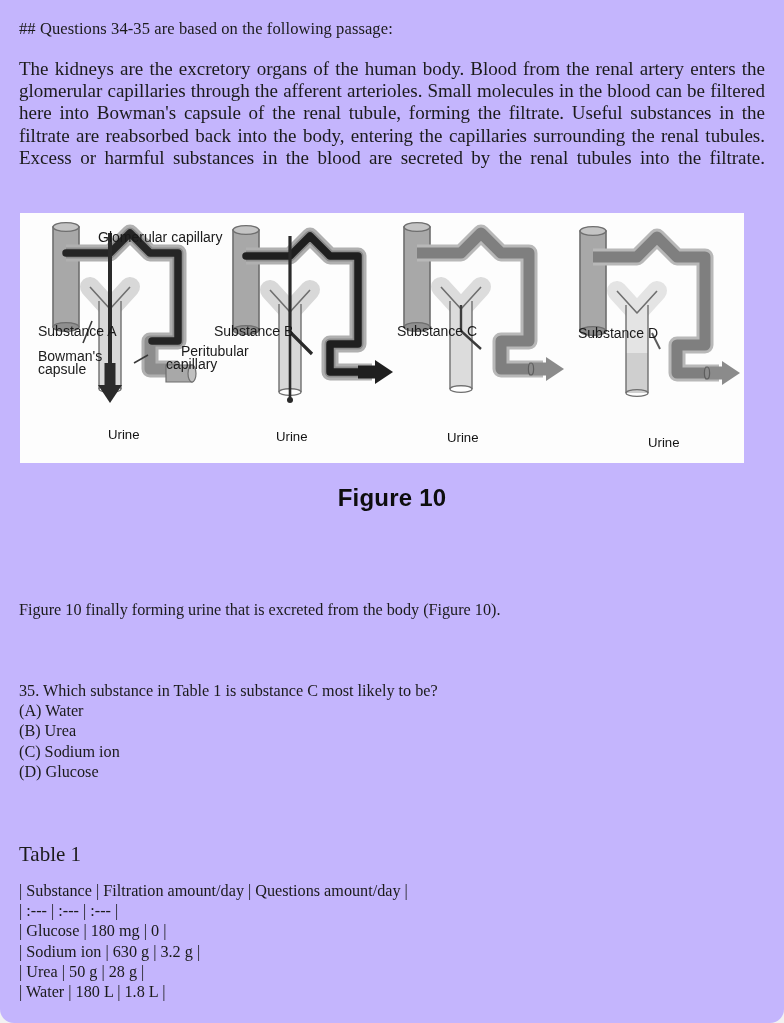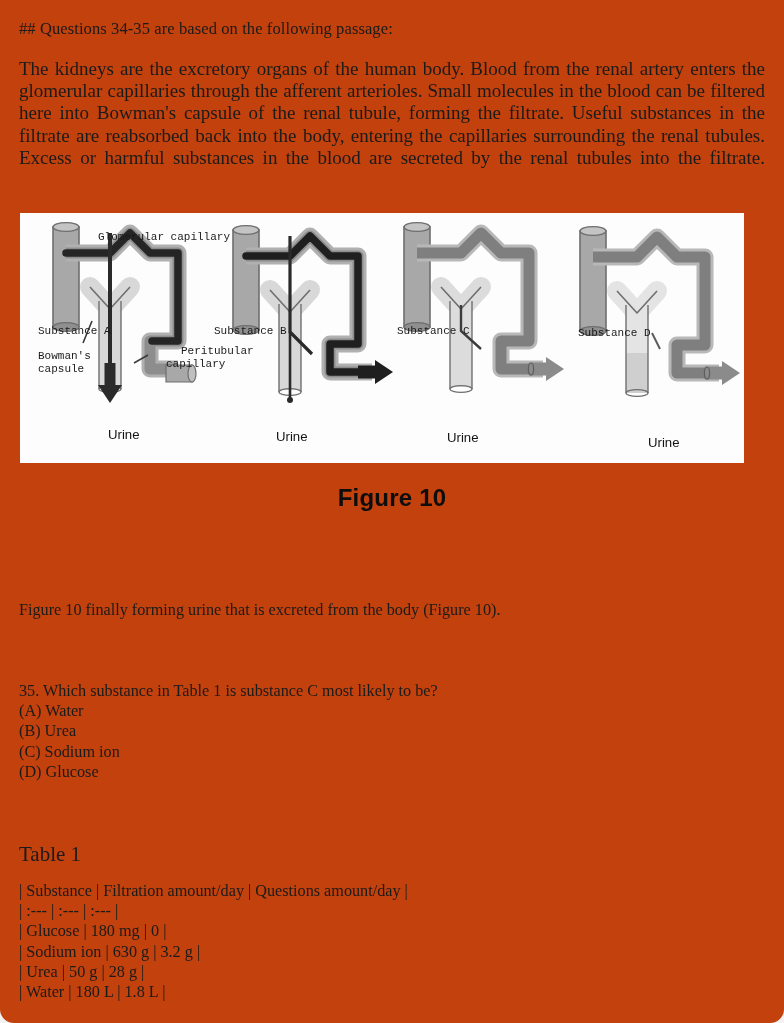--- a/index.html
+++ b/index.html
@@ -10,21 +10,21 @@
   body {
     width: 784px;
     height: 1023px;
     overflow: hidden;
     font-family: "Liberation Serif", serif;
   }
   .page-card {
     position: relative;
     width: 784px;
     height: 1023px;
-    background: #c2410c;
+    background: #c4b5fd;
     border-bottom-left-radius: 14px;
     border-bottom-right-radius: 14px;
     box-sizing: border-box;
     overflow: hidden;
   }
 
   
   .heading-line {
     position: absolute;
     left: 19px;
@@ -66,22 +66,22 @@
     width: 185px;
     height: 250px;
   }
   .nephron {
     position: absolute;
     left: 0;
     top: 0;
   }
   .fig-label {
     position: absolute;
-    font-family: Liberation Mono, monospace;
-    font-size: 11px;
+    font-family: Liberation Sans, sans-serif;
+    font-size: 14px;
     color: #1a1a1a;
     white-space: nowrap;
     line-height: 12.5px;
   }
   .urine-label {
     position: absolute;
     font-family: "Liberation Sans", sans-serif;
     font-size: 13.2px;
     color: #141414;
     white-space: nowrap;

